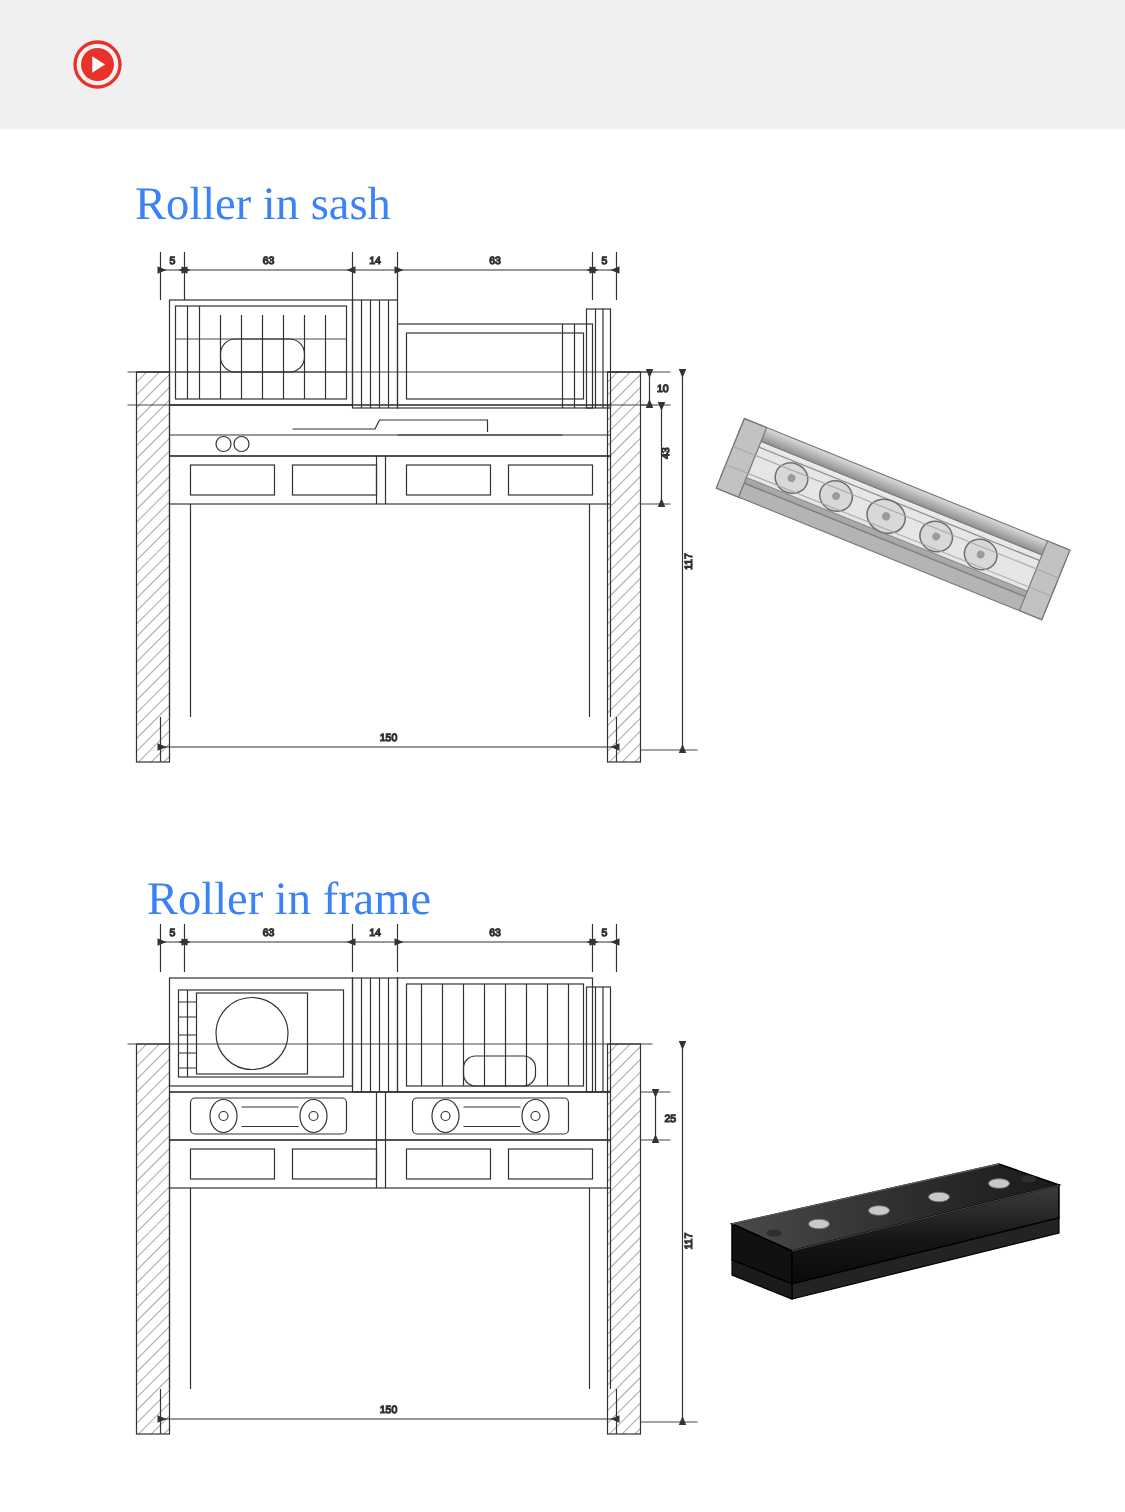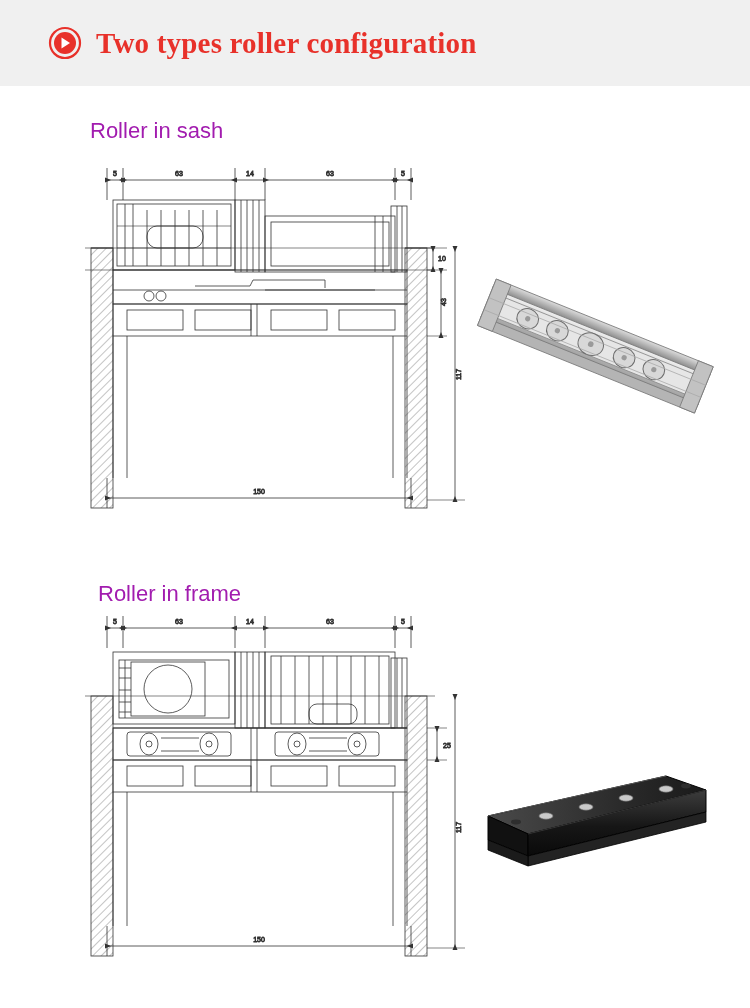--- a/index.html
+++ b/index.html
@@ -37,23 +37,23 @@
     font-family: "Liberation Serif", serif;
     font-weight: bold;
     font-size: 29px;
     letter-spacing: 0.2px;
     white-space: nowrap;
   }
 
   
   .section-title {
     position: absolute;
-    font-size: 22px;
-    color: #a21caf;
-    font-family: Liberation Sans, sans-serif;
+    font-size: 31px;
+    color: #3b82f6;
+    font-family: Liberation Serif, serif;
   }
   #title-sash  { left: 90px;  top: 118px; }
   #title-frame { left: 98px;  top: 581px; }
 
   .drawing {
     position: absolute;
   }
   #drawing-sash  { left: 75px; top: 160px; }
   #drawing-frame { left: 75px; top: 608px; }
 
@@ -72,21 +72,20 @@
 </style>
 </head>
 <body>
 
 <div class="header">
   <svg class="header-bullet" viewBox="0 0 34 34">
     <circle cx="17" cy="17" r="15" fill="none" stroke="#e8312a" stroke-width="2.2"></circle>
     <circle cx="17" cy="17" r="11" fill="#e8312a"></circle>
     <path d="M13.5 11.5 L22 17 L13.5 22.5 Z" fill="#ffffff"></path>
   </svg>
-  <div class="header-title">Two types roller configuration</div>
 </div>
 
 <div class="section-title" id="title-sash">Roller in sash</div>
 
 <div class="drawing" id="drawing-sash">
 <svg width="390" height="365" viewBox="0 0 390 365">
   <defs>
     <pattern id="hatchA" width="6" height="6" patternTransform="rotate(45)" patternUnits="userSpaceOnUse">
       <line x1="0" y1="0" x2="0" y2="6" stroke="#555" stroke-width="0.7"></line>
     </pattern>

